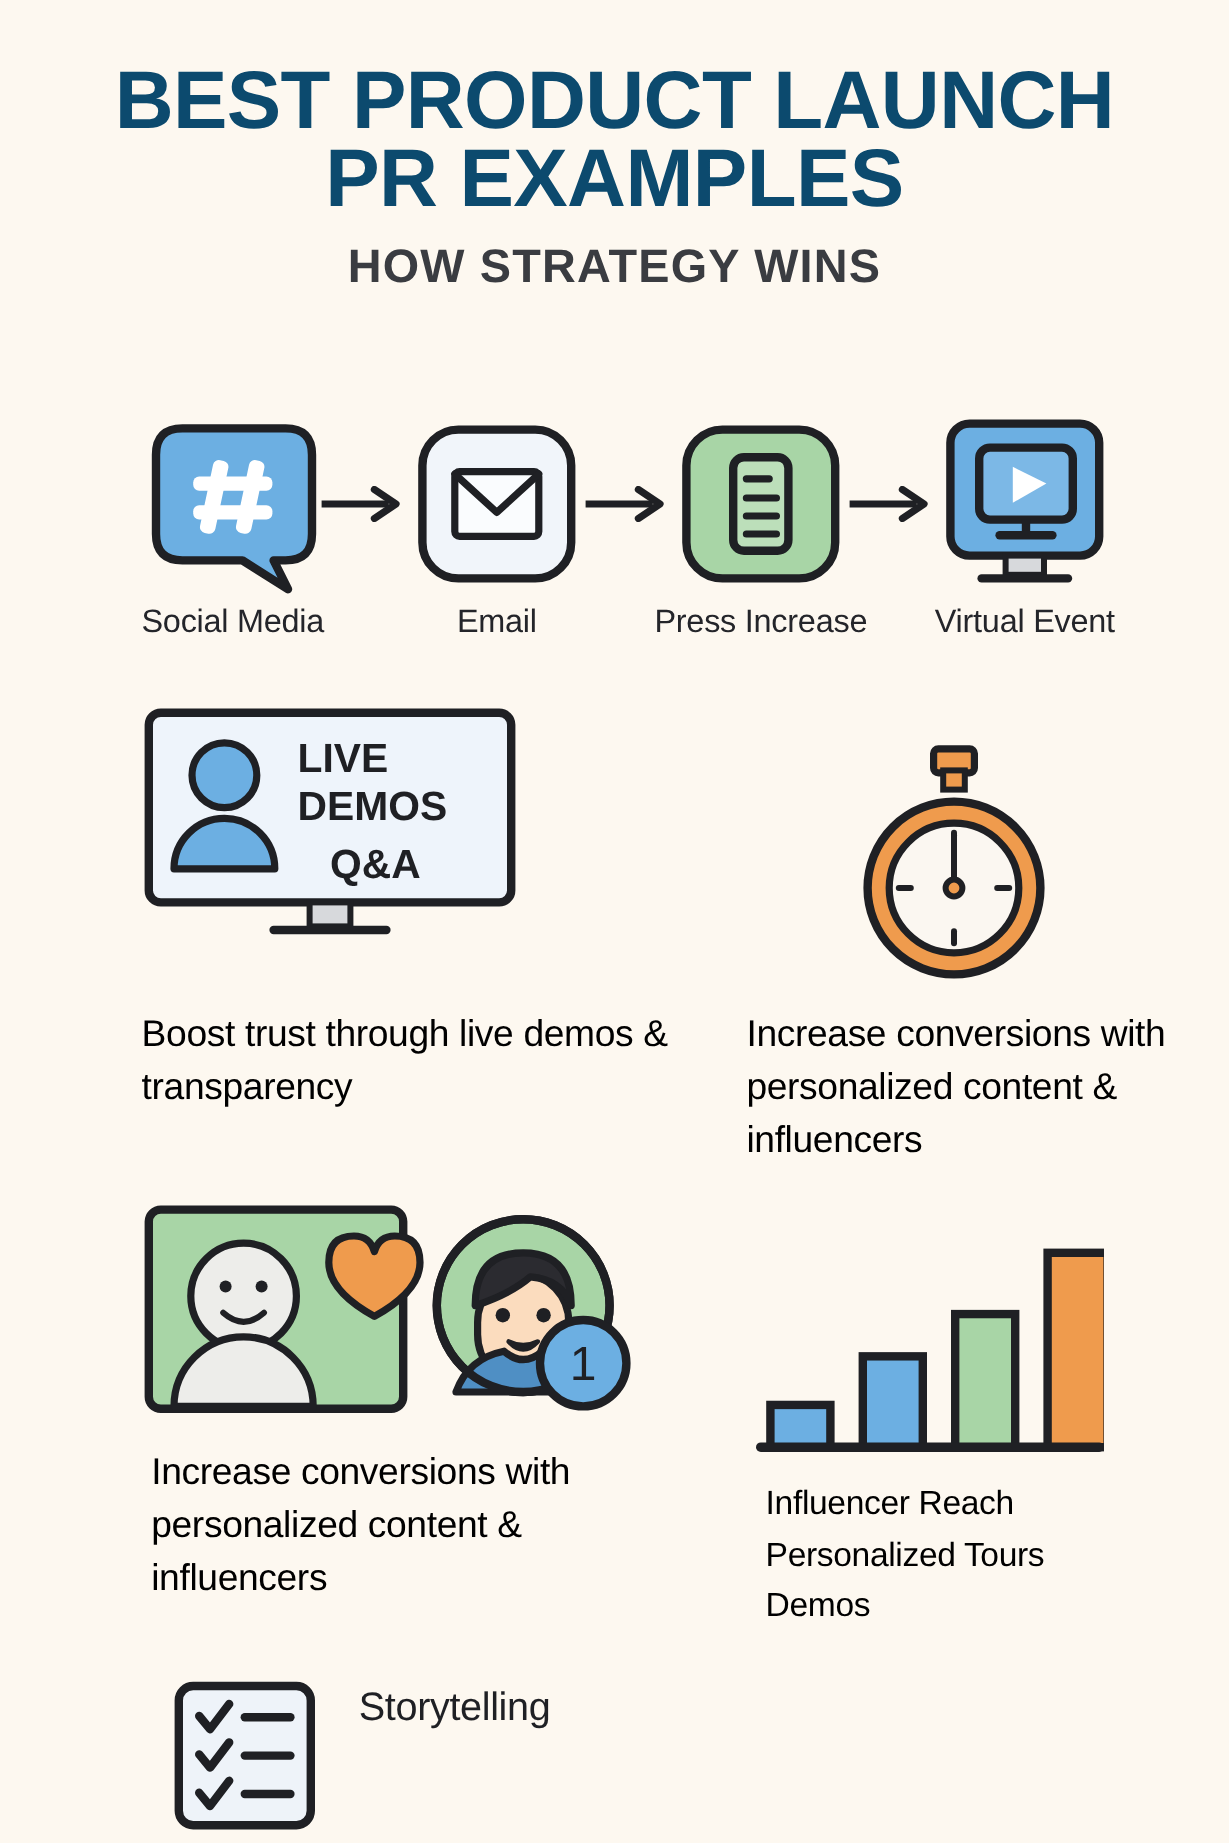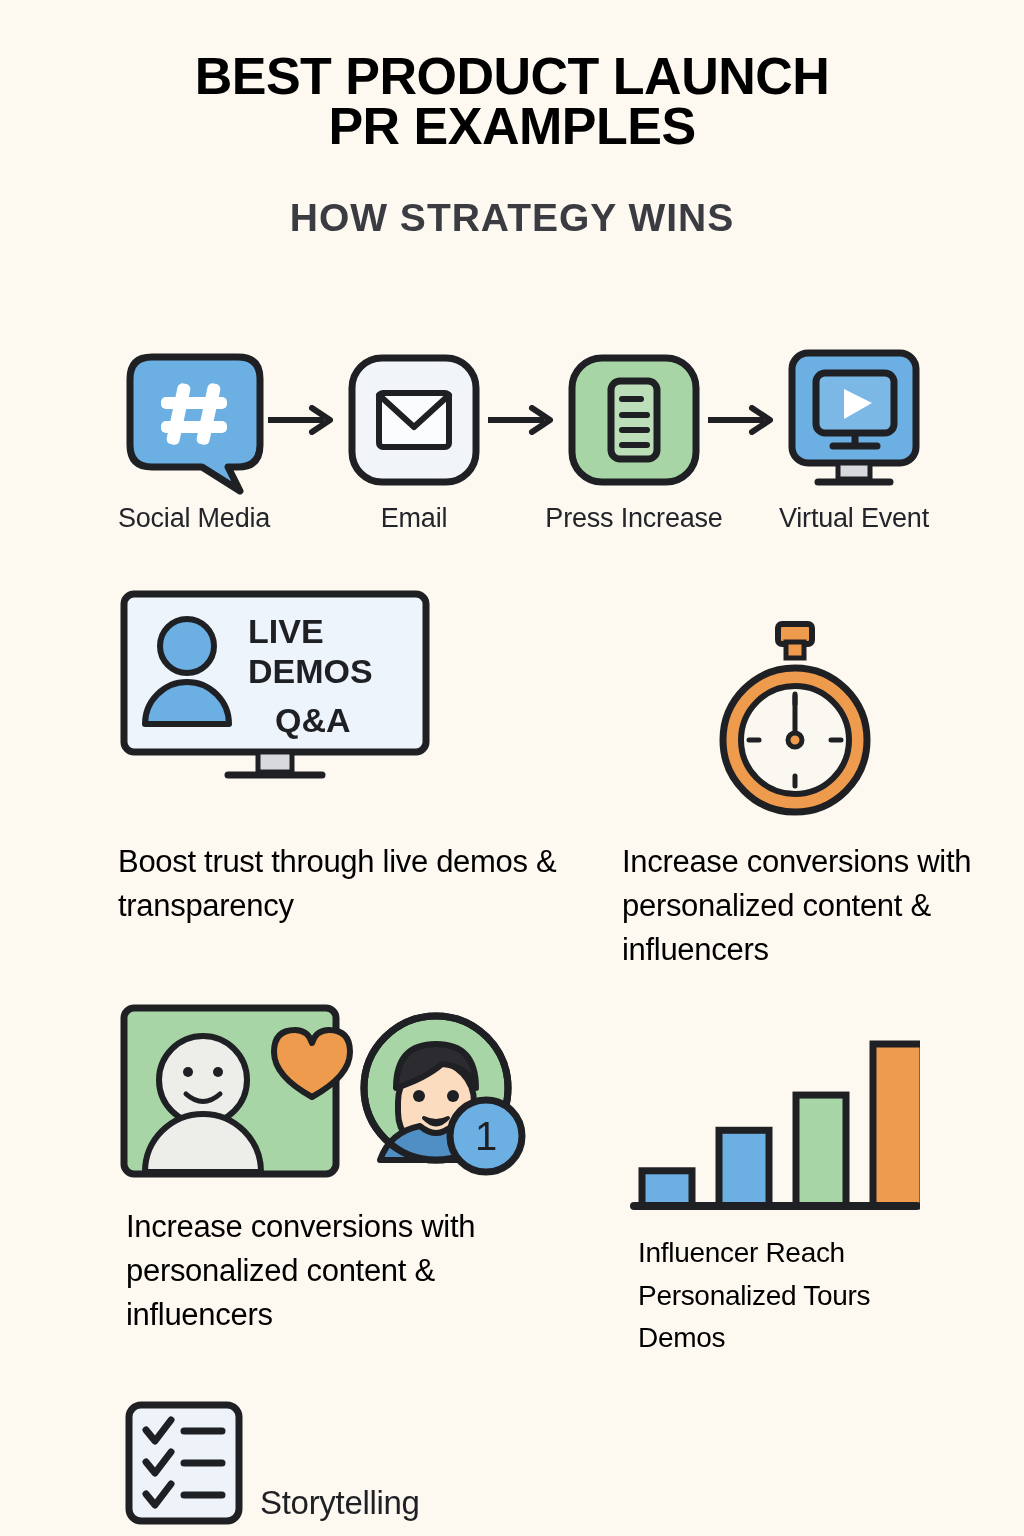--- a/index.html
+++ b/index.html
@@ -9,27 +9,27 @@
     font-family:"Liberation Sans", sans-serif;
     color:#1F2024;
     overflow:hidden;
     position:relative;
   }
   .page{position:relative;width:1024px;height:1536px;}
 
   
   .title-block{padding-top:52px;text-align:center;}
   .title{
-    font-size:52px;line-height:0.96;font-weight:bold;
-    letter-spacing:-0.5px;color:#000000;
+    font-size:68px;line-height:0.96;font-weight:bold;
+    letter-spacing:-0.5px;color:#0c4a6e;
     margin:0 auto;max-width:900px;
   }
   .title .line2{display:block;}
   .subtitle{
-    margin-top:44px;font-size:39px;font-weight:bold;
+    margin-top:18px;font-size:39px;font-weight:bold;
     letter-spacing:1px;color:#3A3C41;
   }
   .flow-row{
     position:absolute;top:345px;left:12px;width:1024px;
     display:flex;align-items:flex-start;justify-content:center;
     gap:0;
   }
   .flow-item{width:200px;text-align:center;position:relative;}
   .flow-icon{height:150px;display:flex;align-items:center;justify-content:center;}
   .flow-label{
@@ -51,21 +51,21 @@
 
   #panel-watch{left:700px;top:620px;width:190px;}
   #cap-watch{position:absolute;left:622px;top:840px;width:390px;}
 
   #panel-social{left:120px;top:1000px;width:410px;}
   #cap-social{position:absolute;left:126px;top:1205px;width:420px;}
 
   #panel-chart{left:630px;top:1030px;width:290px;}
   #cap-chart{position:absolute;left:638px;top:1232px;width:340px;font-size:28px;line-height:1.52;}
 
-  #panel-check{left:124px;top:1400px;width:420px;display:flex;align-items:flex-end;gap:16px;}
+  #panel-check{left:144px;top:1400px;width:420px;display:flex;align-items:flex-start;gap:35px;}
   #cap-check{font-size:33px;line-height:1.35;letter-spacing:-0.3px;}
 </style>
 </head>
 <body>
 
 <div class="page">
 
   <div class="title-block">
     <h1 class="title">
       <span>BEST PRODUCT LAUNCH</span>

